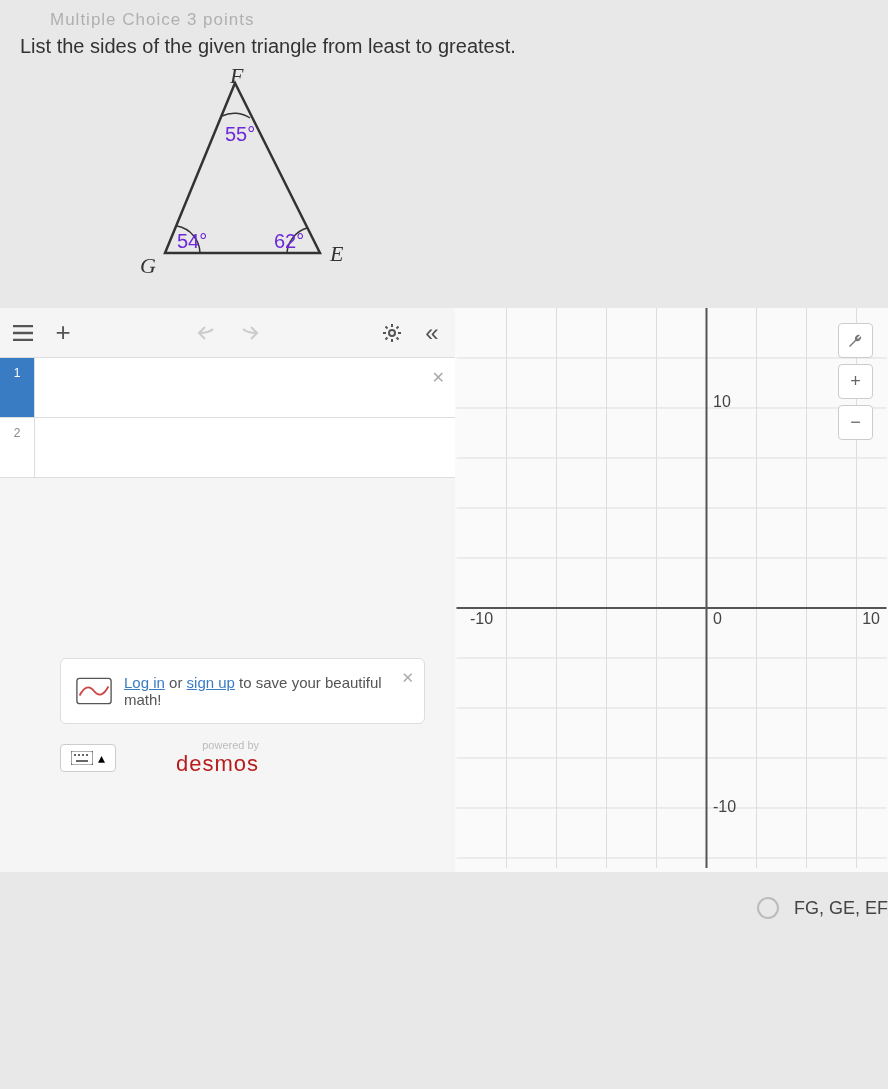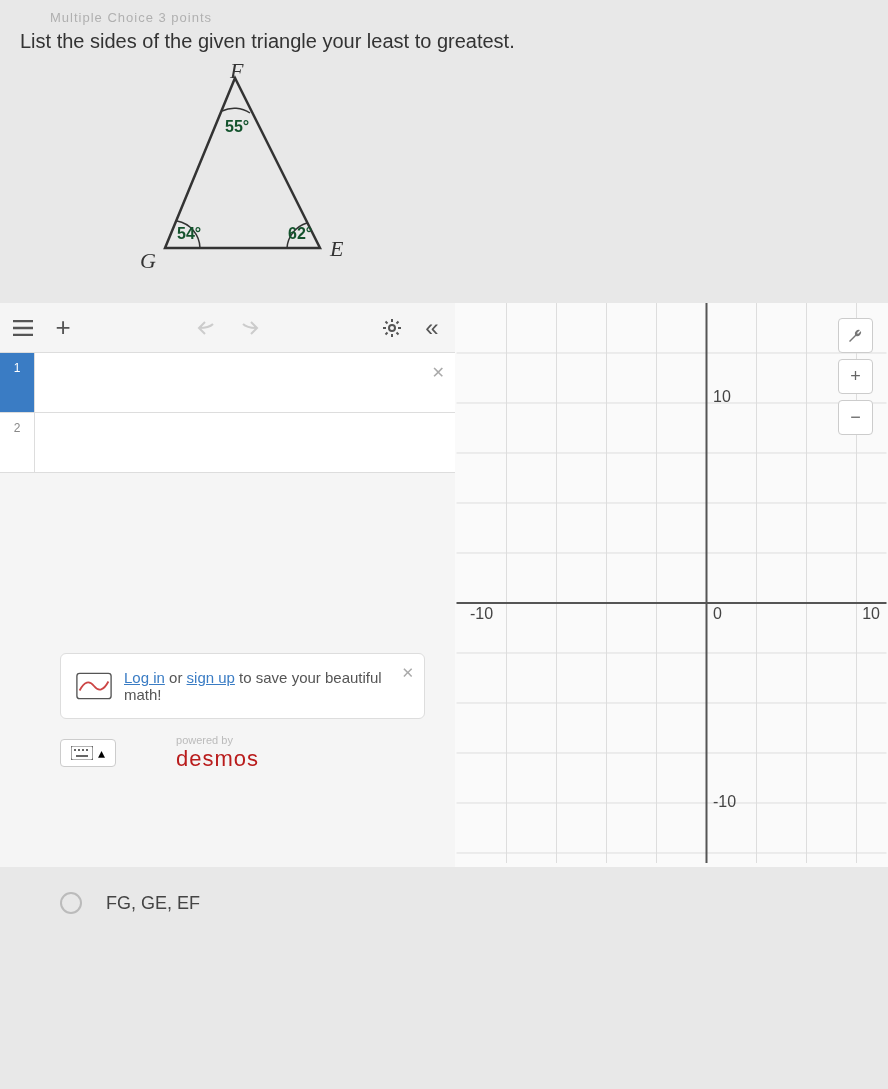--- a/index.html
+++ b/index.html
@@ -6,21 +6,21 @@
     body {
       font-family: Arial, sans-serif;
       background: #e8e8e8;
       width: 888px;
       height: 1089px;
       position: relative;
       overflow: hidden;
     }
     .faded-header {
       color: #b0b0b0;
-      font-size: 13px;
+      font-size: 17px;
       padding: 10px 0 0 50px;
       letter-spacing: 1px;
     }
     .question-text {
       font-size: 20px;
       color: #333;
       padding: 5px 0 10px 20px;
       font-weight: 500;
     }
     .triangle-area {
@@ -32,23 +32,23 @@
     .triangle-svg { position: absolute; top: 0; left: 0; }
     .vertex-label {
       position: absolute;
       font-family: 'Times New Roman', serif;
       font-style: italic;
       font-size: 22px;
       color: #333;
     }
     .angle-label {
       position: absolute;
-      font-size: 16px;
-      color: #14532d;
-      font-weight: 700;
+      font-size: 20px;
+      color: #6d28d9;
+      font-weight: 400;
     }
     .desmos-container {
       display: flex;
       margin-top: 20px;
       position: relative;
     }
     .left-panel {
       width: 455px;
       background: #f5f5f5;
       position: relative;
@@ -137,21 +137,21 @@
       border: 1px solid #ccc;
       border-radius: 4px;
       background: #fff;
       font-size: 14px;
       cursor: pointer;
       display: flex;
       align-items: center;
       gap: 5px;
     }
     .powered-by {
-      text-align: left;
+      text-align: right;
       color: #bbb;
       font-size: 11px;
     }
     .desmos-logo {
       color: #b91c1c;
       font-size: 22px;
       letter-spacing: 1px;
       font-weight: 300;
     }
     .graph-panel {
@@ -180,53 +180,54 @@
       font-size: 18px;
       color: #666;
       cursor: pointer;
     }
     .answer-options {
       padding: 15px 0 0 60px;
     }
     .option {
       display: flex;
       align-items: center;
-      gap: 24px;
+      gap: 15px;
       padding: 10px 0;
       font-size: 18px;
       color: #444;
+      justify-content: flex-end;
     }
     .radio {
       width: 22px;
       height: 22px;
       border: 2px solid #bbb;
       border-radius: 50%;
       cursor: pointer;
       flex-shrink: 0;
     }
   </style>
 </head>
 <body>
 
 <div class="faded-header">Multiple Choice   3 points</div>
-<div class="question-text">List the sides of the given triangle your least to greatest.</div>
+<div class="question-text">List the sides of the given triangle from least to greatest.</div>
 
 <div class="triangle-area">
   <svg class="triangle-svg" width="260" height="220">
     <path d="M 105 15 L 35 185 L 190 185 Z" fill="none" stroke="#333" stroke-width="2.5"></path>
     <path d="M 92 48 A 28 28 0 0 1 120 50" fill="none" stroke="#333" stroke-width="1.5"></path>
     <path d="M 47 158 A 28 28 0 0 1 70 185" fill="none" stroke="#333" stroke-width="1.5"></path>
     <path d="M 157 185 A 28 28 0 0 1 177 160" fill="none" stroke="#333" stroke-width="1.5"></path>
   </svg>
   <span class="vertex-label" style="top:-5px; left:100px;">F</span>
   <span class="vertex-label" style="top:185px; left:10px;">G</span>
   <span class="vertex-label" style="top:173px; left:200px;">E</span>
   <span class="angle-label" style="top:55px; left:95px;">55°</span>
   <span class="angle-label" style="top:162px; left:47px;">54°</span>
-  <span class="angle-label" style="top:162px; left:158px;">62°</span>
+  <span class="angle-label" style="top:162px; left:144px;">62°</span>
 </div>
 
 <div class="desmos-container">
   <div class="left-panel">
     <div class="toolbar">
       <div class="toolbar-icon">
         <svg width="20" height="16" viewBox="0 0 20 16">
             <path d="M0 1h20M0 8h20M0 15h20" stroke="#555" stroke-width="2.5"></path>
           </svg>
       </div>

